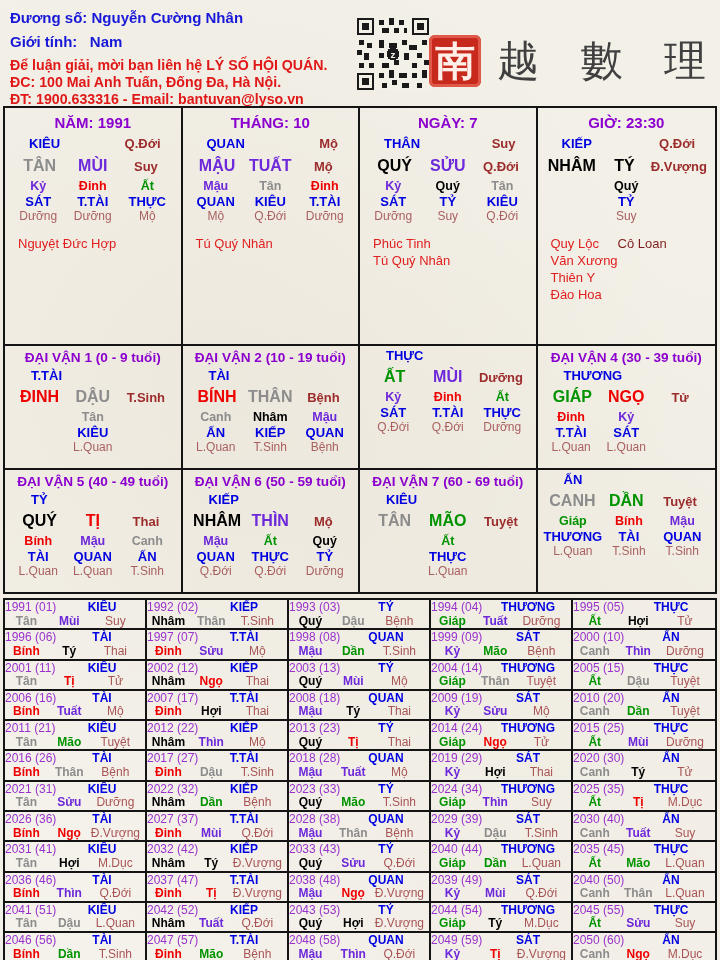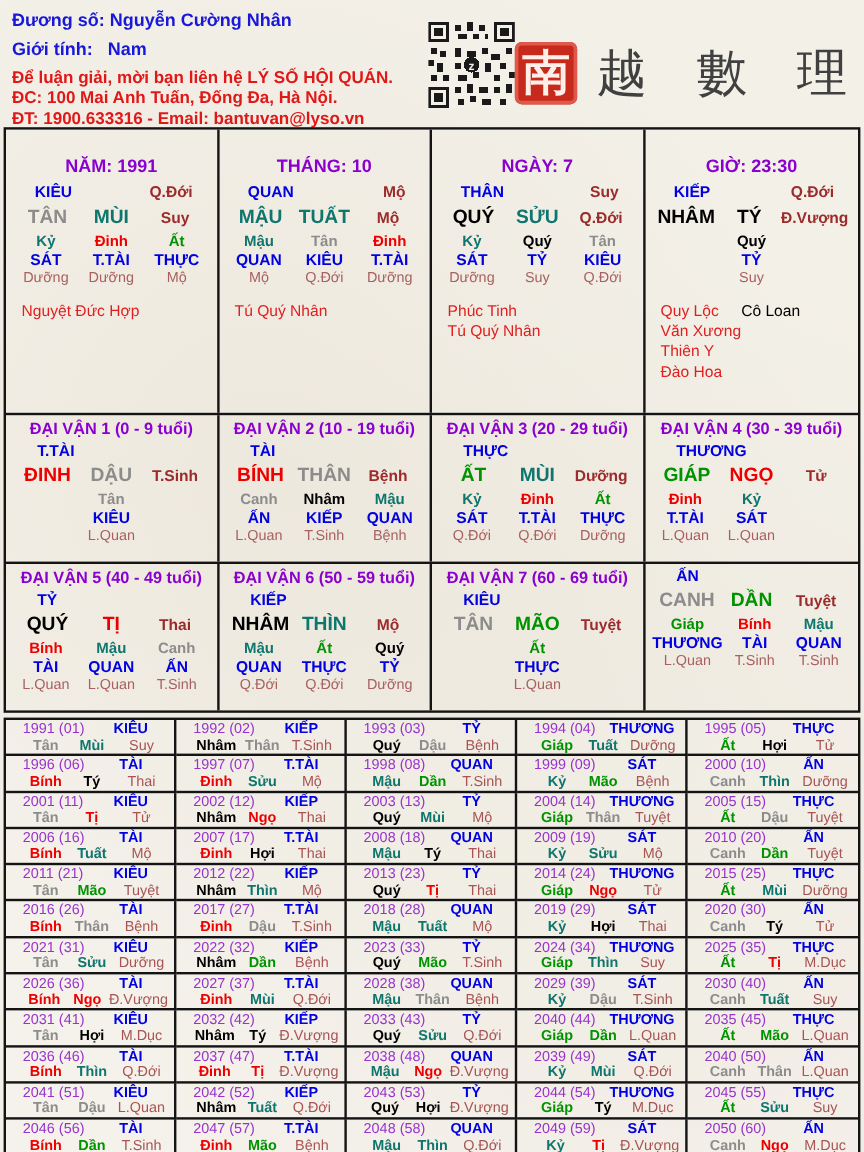--- a/index.html
+++ b/index.html
@@ -14,45 +14,45 @@
   .h-red{color:#E01818;font-weight:bold;font-size:14.2px;margin:0 0 1px;white-space:pre}
   .qr{width:72px;height:72px;margin-top:13px;flex:0 0 auto}
   .logo{flex:1;display:flex;align-items:center;justify-content:center;margin-top:10px}
   .seal{width:52px;height:52px;background:#C72A1C;color:#FFEFE8;border-radius:6px;text-align:center;
         line-height:52px;font-size:40px;font-weight:bold;font-family:"DejaVu Serif",serif;
         box-shadow:inset 0 0 0 3px #E0584A;margin-right:16px}
   .brand{font-size:42px;font-weight:normal;color:#404040;letter-spacing:14px;font-family:"DejaVu Serif",serif;white-space:nowrap}
   
   .main-block{margin:0 3px;border:2px solid #141414;position:relative;z-index:1}
   .pillar-row,.dv-row{display:grid;grid-template-columns:repeat(4,1fr)}
-  .pillar-box{height:236px;border-right:2px solid #141414;box-sizing:border-box;padding-top:18px;overflow:hidden}
+  .pillar-box{height:236px;border-right:2px solid #141414;box-sizing:border-box;padding-top:2px;overflow:hidden}
   .pillar-box:last-child,.dv-box:last-child{border-right:none}
   .dv-row{border-top:2px solid #141414}
   .dv-box{height:122px;border-right:2px solid #141414;box-sizing:border-box;padding-top:1px;overflow:hidden}
   .box-title{text-align:center;color:#8B00CE;font-weight:bold;font-size:15px;padding:4px 0 3px}
   .dv-box .box-title{font-size:13.6px;padding:3px 0 2px}
   .rowA{display:flex;justify-content:space-between;padding:2px 20px 1px 24px;font-size:13px;line-height:16px}
   .dv-star-row{padding:1px 0 0 26px;font-size:13px;line-height:16px}
   .star{color:#0000E0;font-weight:bold}
   .stage-b{color:#9C2B2B;font-weight:bold;font-size:13px}
   .rowB{display:grid;grid-template-columns:1fr 1fr 1fr;text-align:center;align-items:baseline;
         font-size:16px;font-weight:bold;padding:3px 8px 2px;line-height:19px}
   .rowC{display:grid;grid-template-columns:1fr 1fr 1fr;text-align:center;padding:1px 6px 0;line-height:15px}
   .hcan{font-size:12.5px;font-weight:bold}
   .star-s{font-size:13px;font-weight:bold;color:#0000E0}
   .stage-s{font-size:12px;color:#A96060}
   .notes{display:flex;justify-content:flex-start;padding:11px 26px 0 13px;font-size:13px}
   .note-red{color:#E02020;line-height:17px}
-  .note-black{color:#000000;line-height:17px}
+  .note-black{color:#7f1d1d;line-height:17px}
   
-  .e-wood{color:#009300}.e-fire{color:#EE0000}.e-earth{color:#0f766e}.e-metal{color:#8C8C8C}.e-water{color:#000000}
+  .e-wood{color:#009300}.e-fire{color:#EE0000}.e-earth{color:#6d28d9}.e-metal{color:#8C8C8C}.e-water{color:#000000}
   
   .year-table{margin:4px 3px 0;border:2px solid #141414;display:grid;grid-template-columns:repeat(5,1fr);
               grid-auto-rows:30.3px;position:relative;z-index:1;background:rgba(255,255,255,.15)}
-  .ycell{border-right:2px solid #141414;border-bottom:2px solid #141414;box-sizing:border-box;padding:1px 5px 0 14px;overflow:hidden}
+  .ycell{border-right:2px solid #141414;border-bottom:2px solid #141414;box-sizing:border-box;padding:1px 5px 0 0;overflow:hidden}
   .ycell:nth-child(5n){border-right:none}
   .ycell:nth-child(n+56){border-bottom:none}
   .yline1{display:flex;font-size:12px;line-height:13.5px}
   .ylabel{width:59px;color:#9933CC;flex:0 0 auto}
   .ystar{flex:1;text-align:center;font-weight:bold;color:#0000E0}
   .yline2{display:grid;grid-template-columns:1fr 1fr 1.15fr;text-align:center;font-size:12px;line-height:13.5px}
   .ycan,.ychi{font-weight:bold}
   .ystage{color:#A85454}
 </style>
 </head>
@@ -295,21 +295,20 @@
             <div class="stage-s">T.Sinh</div>
           </div>
           <div class="hcol">
             <div class="hcan e-earth">Mậu</div>
             <div class="star-s">QUAN</div>
             <div class="stage-s">Bệnh</div>
           </div>
         </div>
       </div>
       <div class="dv-box">
-        <div class="box-title">ĐẠI VẬN 3 (20 - 29 tuổi)</div>
         <div class="dv-star-row"><span class="star">THỰC</span></div>
         <div class="rowB">
           <span class="e-wood">ẤT</span>
           <span class="e-earth">MÙI</span>
           <span class="stage-b">Dưỡng</span>
         </div>
         <div class="rowC">
           <div class="hcol">
             <div class="hcan e-earth">Kỷ</div>
             <div class="star-s">SÁT</div>

